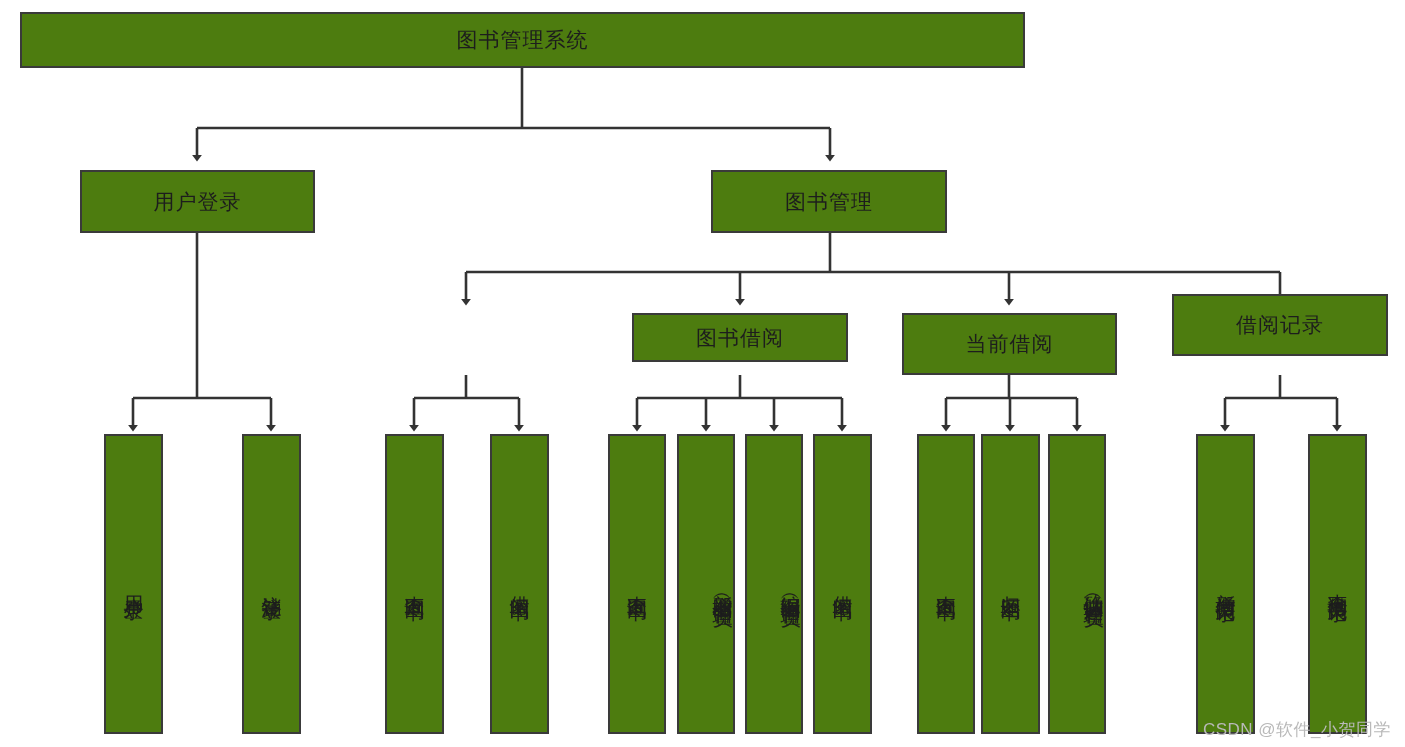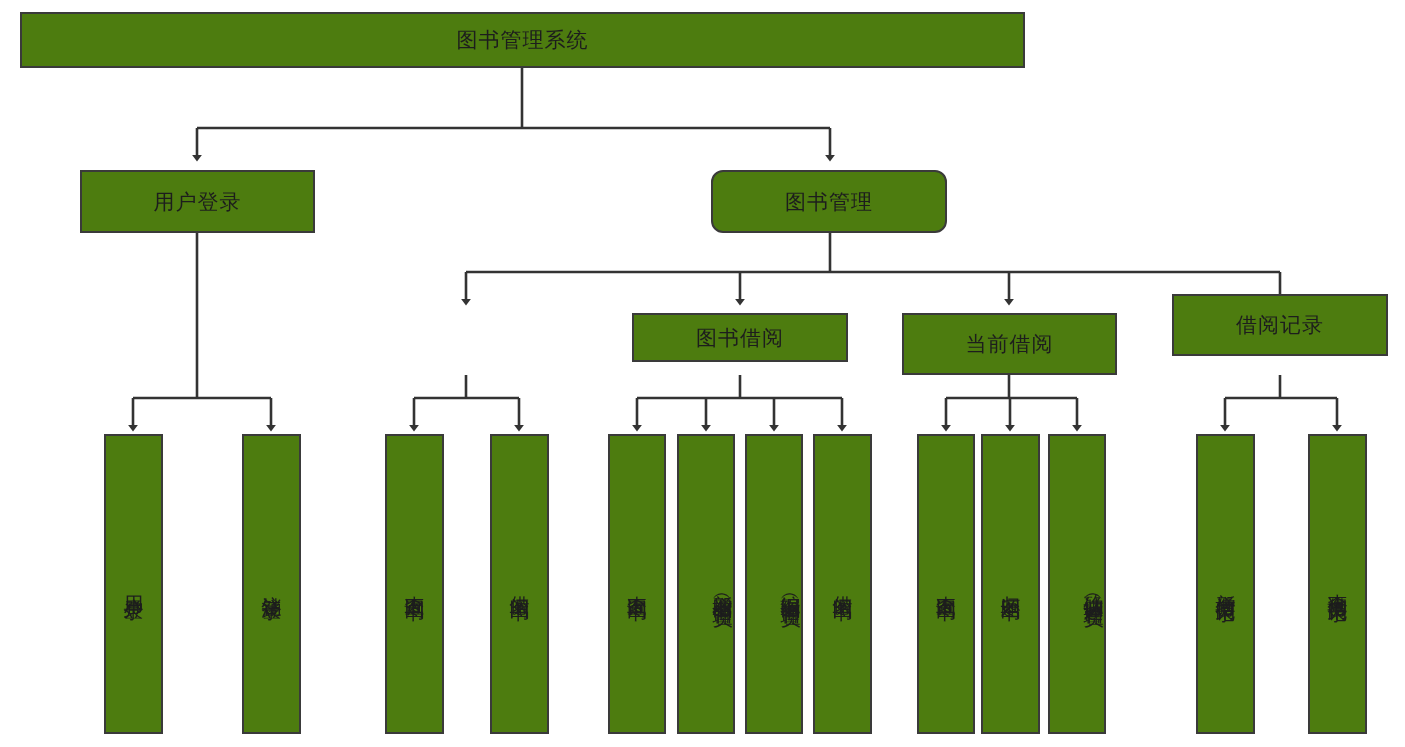--- a/index.html
+++ b/index.html
@@ -113,21 +113,21 @@
       <path d="M1280,375 L1280,398"></path>
       <path d="M1225,398 L1337,398"></path>
       <path d="M1225,398 L1225,428" marker-end="url(#arw)"></path>
       <path d="M1337,398 L1337,428" marker-end="url(#arw)"></path>
     </g>
   </svg>
 
   <div class="node h" style="left:20px;top:12px;width:1005px;height:56px;">图书管理系统</div>
 
   <div class="node h" style="left:80px;top:170px;width:235px;height:63px;">用户登录</div>
-  <div class="node h" style="left:711px;top:170px;width:236px;height:63px;border-radius:12px;">图书管理</div>
+  <div class="node h" style="left:711px;top:170px;width:236px;height:63px;">图书管理</div>
 
   <div class="node h" style="left:632px;top:313px;width:216px;height:49px;">图书借阅</div>
   <div class="node h" style="left:902px;top:313px;width:215px;height:62px;text-align:right;">当前借阅</div>
   <div class="node h" style="left:1172px;top:294px;width:216px;height:62px;">借阅记录</div>
 
   <div class="node v mid" style="left:104px;top:434px;width:59px;height:300px;">用户登录</div>
   <div class="node v mid" style="left:242px;top:434px;width:59px;height:300px;">注销登录</div>
 
   <div class="node v mid" style="left:385px;top:434px;width:59px;height:300px;">查询图书</div>
   <div class="node v mid" style="left:490px;top:434px;width:59px;height:300px;">借阅图书</div>
@@ -137,14 +137,15 @@
   <div class="node v" style="left:745px;top:434px;width:58px;height:300px;">编辑图书（管理员）</div>
   <div class="node v mid" style="left:813px;top:434px;width:59px;height:300px;">借阅图书</div>
 
   <div class="node v mid" style="left:917px;top:434px;width:58px;height:300px;">查询图书</div>
   <div class="node v mid" style="left:981px;top:434px;width:59px;height:300px;">归还图书</div>
   <div class="node v" style="left:1048px;top:434px;width:58px;height:300px;">确认归还（管理员）</div>
 
   <div class="node v mid" style="left:1196px;top:434px;width:59px;height:300px;">新增借阅记录</div>
   <div class="node v mid" style="left:1308px;top:434px;width:59px;height:300px;">查询借阅记录</div>
 
+  <div id="watermark">CSDN @软件_小贺同学</div>
 
 </div>
 
 </body></html>

